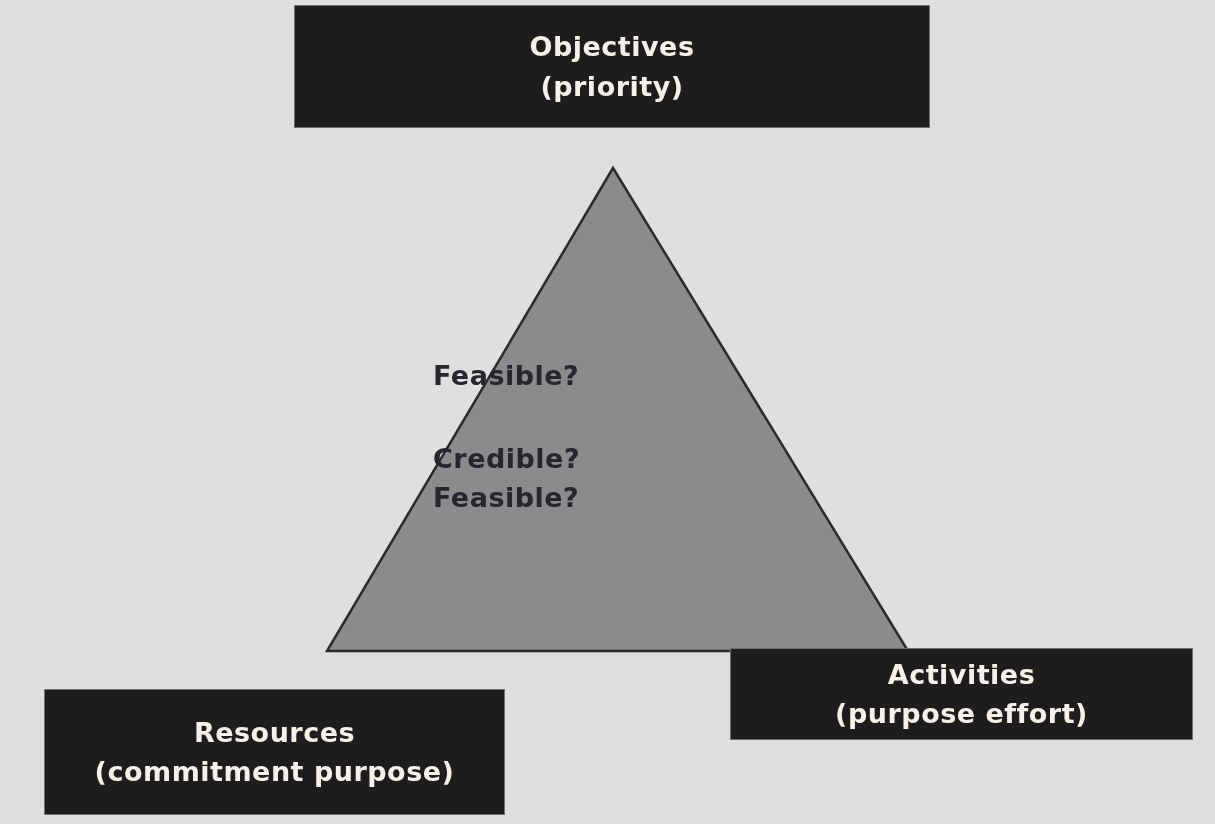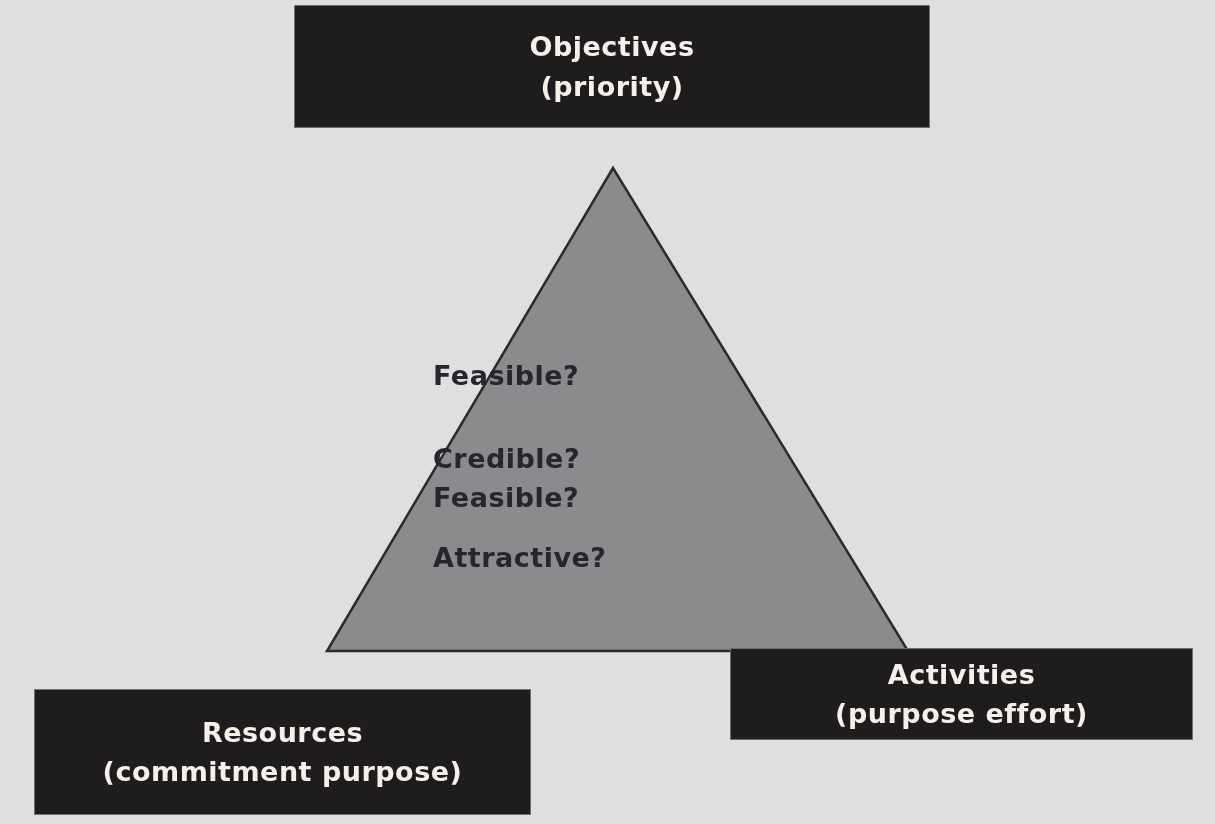--- a/index.html
+++ b/index.html
@@ -32,21 +32,21 @@
     align-items: center;
     justify-content: center;
     text-align: center;
     font-weight: bold;
     font-size: 27px;
     line-height: 1.45;
     letter-spacing: 0.5px;
     box-shadow: 0 0 0 1px #6f6f6f inset;
   }
   .box-top    { left: 294px; top: 5px;   width: 636px; height: 123px; }
-  .box-left   { left: 34px;  top: 689px; width: 497px; height: 126px; }
+  .box-left   { left: 44px;  top: 689px; width: 461px; height: 126px; }
   .box-right  { left: 730px; top: 648px; width: 463px; height: 92px; }
 
   .triangle-svg {
     position: absolute;
     left: 0;
     top: 0;
     width: 1215px;
     height: 824px;
     display: block;
   }
@@ -76,21 +76,20 @@
 
 <div class="canvas">
 
   <svg class="triangle-svg" viewBox="0 0 1215 824" xmlns="http://www.w3.org/2000/svg">
     <polygon points="613,168 327,651 908,651"></polygon>
   </svg>
 
   <div class="tri-label tri-label-0">Feasible?</div>
   <div class="tri-label tri-label-1">Credible?</div>
   <div class="tri-label tri-label-2">Feasible?</div>
-  <div class="tri-label tri-label-3">Attractive?</div>
 
   <div class="label-box box-top">
     <div>Objectives</div>
     <div>(priority)</div>
   </div>
 
   <div class="label-box box-left">
     <div>Resources</div>
     <div>(commitment purpose)</div>
   </div>

